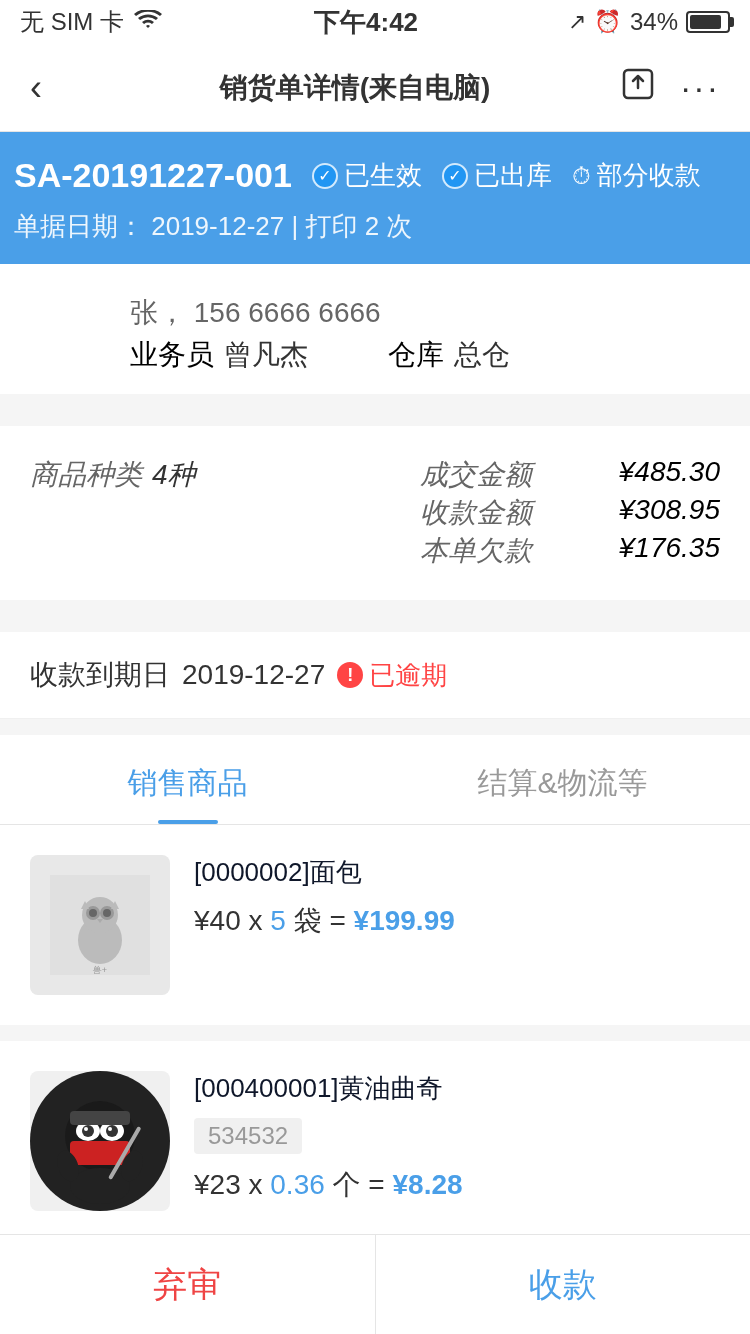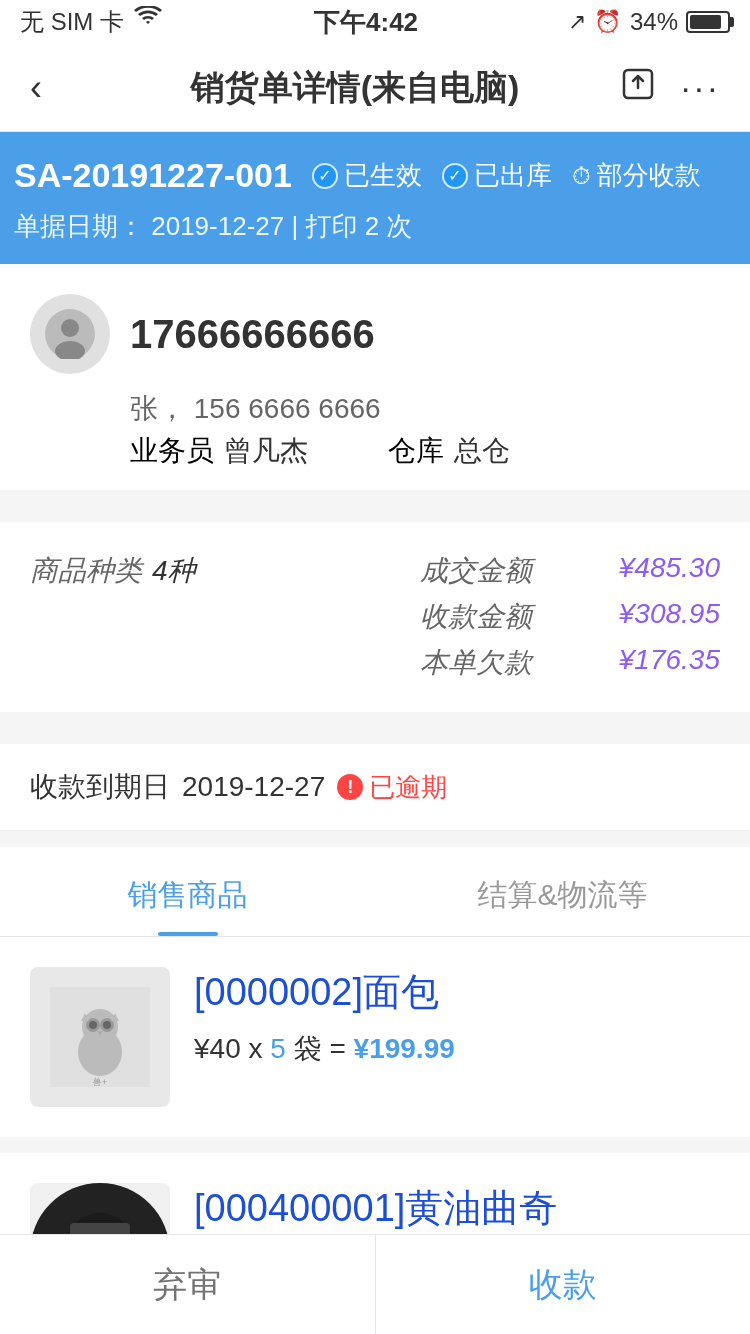--- a/index.html
+++ b/index.html
@@ -17,21 +17,21 @@
     .status-bar {
       height: 44px;
       background: #fff;
       display: flex;
       align-items: center;
       justify-content: space-between;
       padding: 0 20px;
       font-size: 24px;
       font-weight: 500;
     }
-    .status-left { display: flex; align-items: flex-start; gap: 8px; }
+    .status-left { display: flex; align-items: flex-end; gap: 8px; }
     .status-center { font-size: 26px; font-weight: 600; }
     .status-right { display: flex; align-items: center; gap: 8px; font-size: 24px; }
     .battery-box {
       display: inline-flex; align-items: center;
       border: 2px solid #333; border-radius: 4px;
       width: 44px; height: 22px; padding: 2px; position: relative;
     }
     .battery-fill {
       background: #333; height: 100%; width: 87%;
       border-radius: 2px;
@@ -51,21 +51,21 @@
       padding: 0 30px;
       border-bottom: 1px solid #e5e5e5;
     }
     .nav-back {
       font-size: 36px;
       color: #333;
       cursor: pointer;
       width: 60px;
     }
     .nav-title {
-      font-size: 34px;
+      font-size: 28px;
       font-weight: 600;
       color: #333;
     }
     .nav-actions {
       display: flex;
       gap: 24px;
       align-items: center;
     }
     .nav-icon {
       font-size: 32px;
@@ -176,30 +176,30 @@
       display: flex;
       gap: 10px;
       font-size: 28px;
       color: #333;
     }
     .summary-label { color: #666; }
     .summary-right {
       display: flex;
       flex-direction: column;
       align-items: flex-end;
-      gap: 8px;
+      gap: 0;
     }
     .amount-row {
       display: flex;
       justify-content: space-between;
       width: 300px;
       font-size: 28px;
     }
     .amount-label { color: #666; }
-    .amount-value { color: #8b5cf6; font-weight: 500; }
+    .amount-value { color: #000000; font-weight: 500; }
 
     
     .due-section {
       background: #fff;
       padding: 24px 30px;
       margin-bottom: 0;
       display: flex;
       align-items: center;
       gap: 12px;
       font-size: 28px;
@@ -283,22 +283,22 @@
     }
     .product-thumb-placeholder {
       width: 100%; height: 100%;
       background: #e8e8e8;
       display: flex;
       align-items: center;
       justify-content: center;
     }
     .product-info { flex: 1; }
     .product-name {
-      font-size: 38px;
-      color: #1d4ed8;
+      font-size: 26px;
+      color: #0f172a;
       margin-bottom: 12px;
       font-weight: 500;
     }
     .product-sku {
       display: inline-block;
       background: #f0f0f0;
       color: #999;
       font-size: 24px;
       padding: 4px 14px;
       border-radius: 4px;
@@ -327,21 +327,21 @@
       flex: 1;
       height: 100%;
       display: flex;
       align-items: center;
       justify-content: center;
       font-size: 34px;
       cursor: pointer;
       border: none;
       background: transparent;
     }
-    .bottom-btn.cancel { color: #737373; border-right: 1px solid #e5e5e5; }
+    .bottom-btn.cancel { color: #ef4444; border-right: 1px solid #e5e5e5; }
     .bottom-btn.confirm { color: #4a9fe8; }
 
     
     .separator {
       height: 16px;
       background: #f5f5f5;
     }
   </style>
 </head>
 <body>
@@ -401,30 +401,20 @@
     </span>
   </div>
   <div class="order-date-row">
     <span>单据日期：</span>
     <span>2019-12-27</span>
     <span>| 打印 2 次</span>
   </div>
 </div>
 
 <div class="customer-section">
-  <div class="customer-top">
-    <div class="avatar">
-      <svg viewBox="0 0 50 50" fill="none" xmlns="http://www.w3.org/2000/svg">
-        <circle cx="25" cy="25" r="25" fill="#bbb"></circle>
-        <circle cx="25" cy="19" r="9" fill="#888"></circle>
-        <ellipse cx="25" cy="42" rx="15" ry="10" fill="#888"></ellipse>
-      </svg>
-    </div>
-    <span class="customer-name">17666666666</span>
-  </div>
   <div class="customer-sub">
     <span>张</span>，
     <span>156 6666 6666</span>
   </div>
   <div class="customer-meta">
     <div class="meta-item">
       <span class="meta-label">业务员</span>
       <span class="meta-value">曾凡杰</span>
     </div>
     <div class="meta-item">

